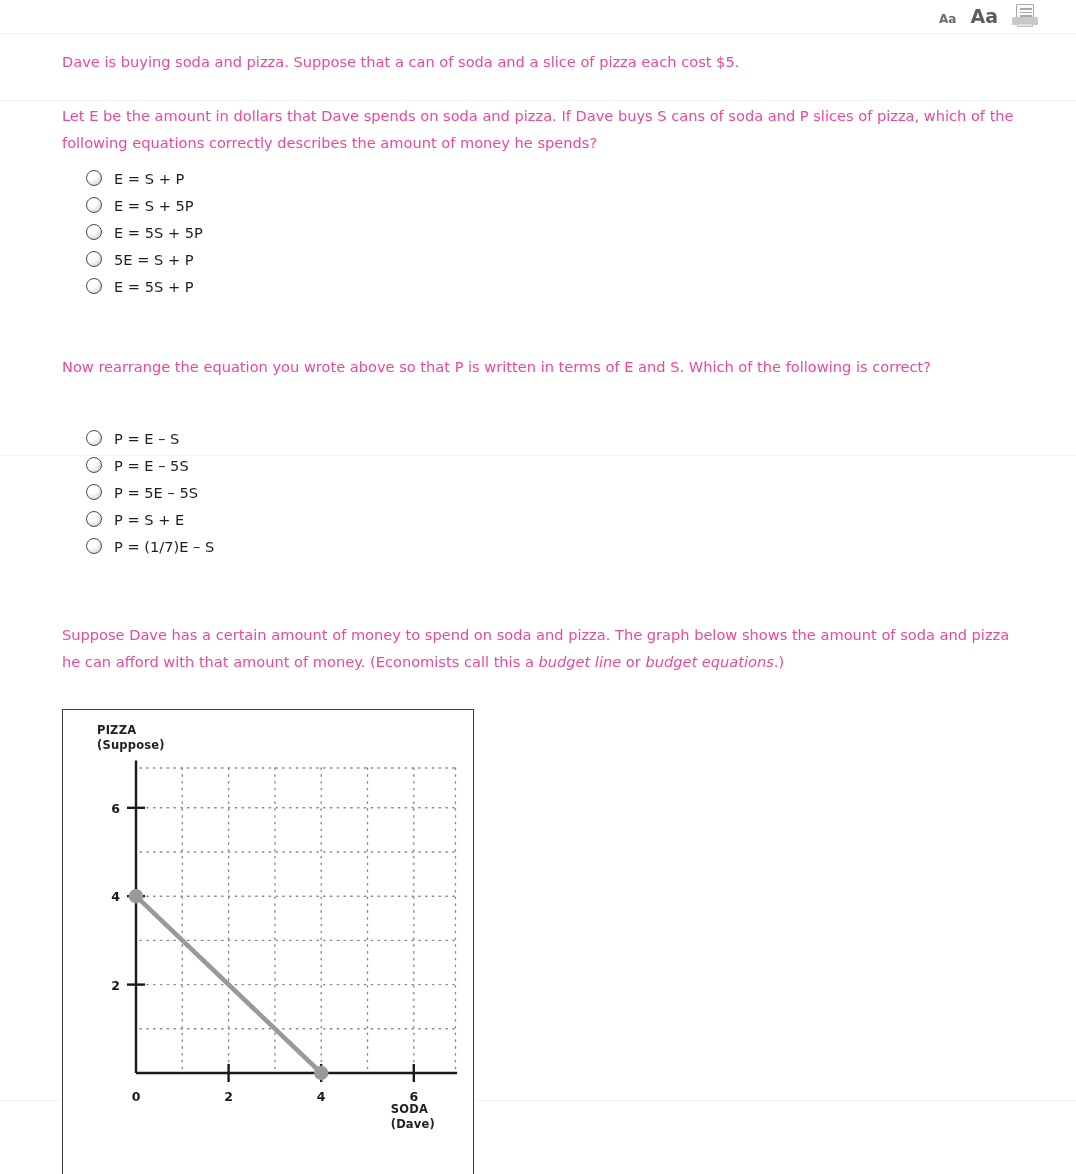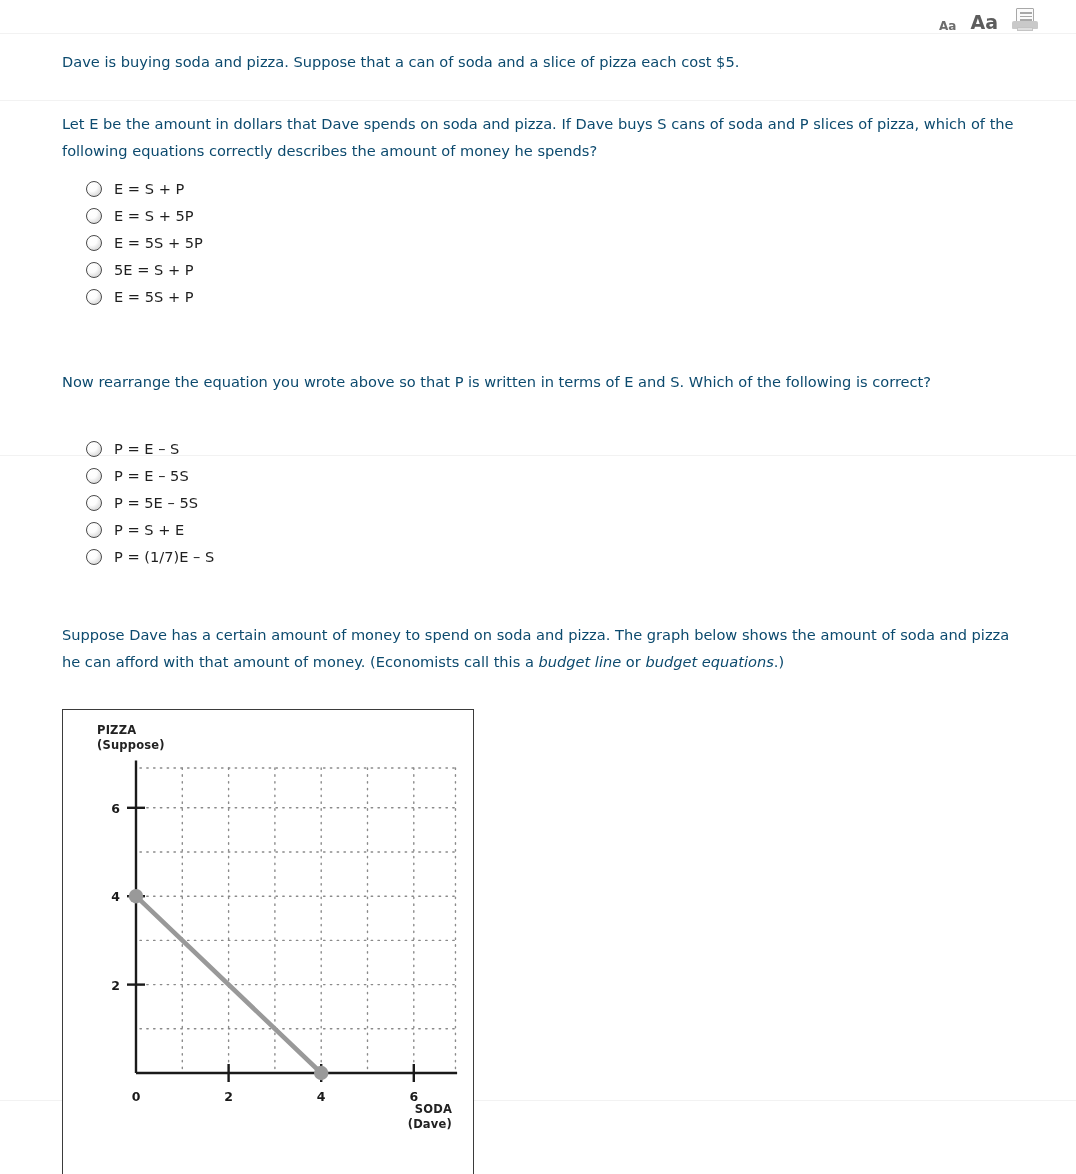--- a/index.html
+++ b/index.html
@@ -32,21 +32,21 @@
     letter-spacing: 0.1px;
     color: #111;
     white-space: nowrap;
   }
   .tools {
     position: absolute;
     right: 38px;
     top: 0px;
     height: 32px;
     display: flex;
-    align-items: flex-end;
+    align-items: center;
     gap: 14px;
   }
   .aa-small {
     font-size: 12px;
     font-weight: bold;
     color: #6d6d6d;
     line-height: 1;
     padding-top: 6px;
   }
   .aa-large {
@@ -104,32 +104,32 @@
     background: #f2f2f2;
   }
 
   
   .para {
     position: absolute;
     left: 62px;
     width: 960px;
     font-size: 14.6px;
     line-height: 27px;
-    color: #0c4a6e;
+    color: #ec4899;
   }
   .para em { }
 
   
   .options {
     position: absolute;
     left: 86px;
   }
   .opt-row {
     display: flex;
-    align-items: flex-end;
+    align-items: flex-start;
     height: 27px;
   }
   .radio {
     width: 16px;
     height: 16px;
     border-radius: 50%;
     border: 1.4px solid #4a4a4a;
     background: radial-gradient(circle at 34% 30%, #ffffff 0%, #fdfdfd 38%, #d8d8d8 78%, #b9b9b9 100%);
     box-sizing: border-box;
     flex: none;
@@ -155,21 +155,21 @@
   .axis-title {
     position: absolute;
     font-size: 11.5px;
     font-weight: bold;
     color: #222;
     line-height: 15px;
     letter-spacing: 0.2px;
     white-space: nowrap;
   }
   .y-axis-title { left: 34px; top: 13px; }
-  .x-axis-title { right: 21px; top: 392px; text-align: right; }
+  .x-axis-title { right: 38px; top: 392px; }
 
   .plot-svg {
     position: absolute;
     left: 0; top: 0;
   }
 </style>
 </head>
 <body>
 
 <div class="header">
@@ -188,21 +188,21 @@
   </div>
 </div>
 
 <div class="hairline" style="top:33px"></div>
 <div class="hairline" style="top:100px"></div>
 <div class="hairline" style="top:455px"></div>
 <div class="hairline" style="top:1100px"></div>
 
 <div class="para" style="top:48px">Dave is buying soda and pizza. Suppose that a can of soda and a slice of pizza each cost $5.</div>
 
-<div class="para" style="top:110px">Let E be the amount in dollars that Dave spends on soda and pizza. If Dave buys S cans of soda and P slices of pizza, which of the following equations correctly describes the amount of money he spends?</div>
+<div class="para" style="top:102px">Let E be the amount in dollars that Dave spends on soda and pizza. If Dave buys S cans of soda and P slices of pizza, which of the following equations correctly describes the amount of money he spends?</div>
 
 <div class="options" style="top:170px">
   <div class="opt-row">
     <span class="radio"></span>
     <span class="opt-label">E = S + P</span>
   </div>
   <div class="opt-row">
     <span class="radio"></span>
     <span class="opt-label">E = S + 5P</span>
   </div>
@@ -213,21 +213,21 @@
   <div class="opt-row">
     <span class="radio"></span>
     <span class="opt-label">5E = S + P</span>
   </div>
   <div class="opt-row">
     <span class="radio"></span>
     <span class="opt-label">E = 5S + P</span>
   </div>
 </div>
 
-<div class="para" style="top:368px">Now rearrange the equation you wrote above so that P is written in terms of E and S. Which of the following is correct?</div>
+<div class="para" style="top:353px">Now rearrange the equation you wrote above so that P is written in terms of E and S. Which of the following is correct?</div>
 
 <div class="options" style="top:430px">
   <div class="opt-row">
     <span class="radio"></span>
     <span class="opt-label">P = E – S</span>
   </div>
   <div class="opt-row">
     <span class="radio"></span>
     <span class="opt-label">P = E – 5S</span>
   </div>

